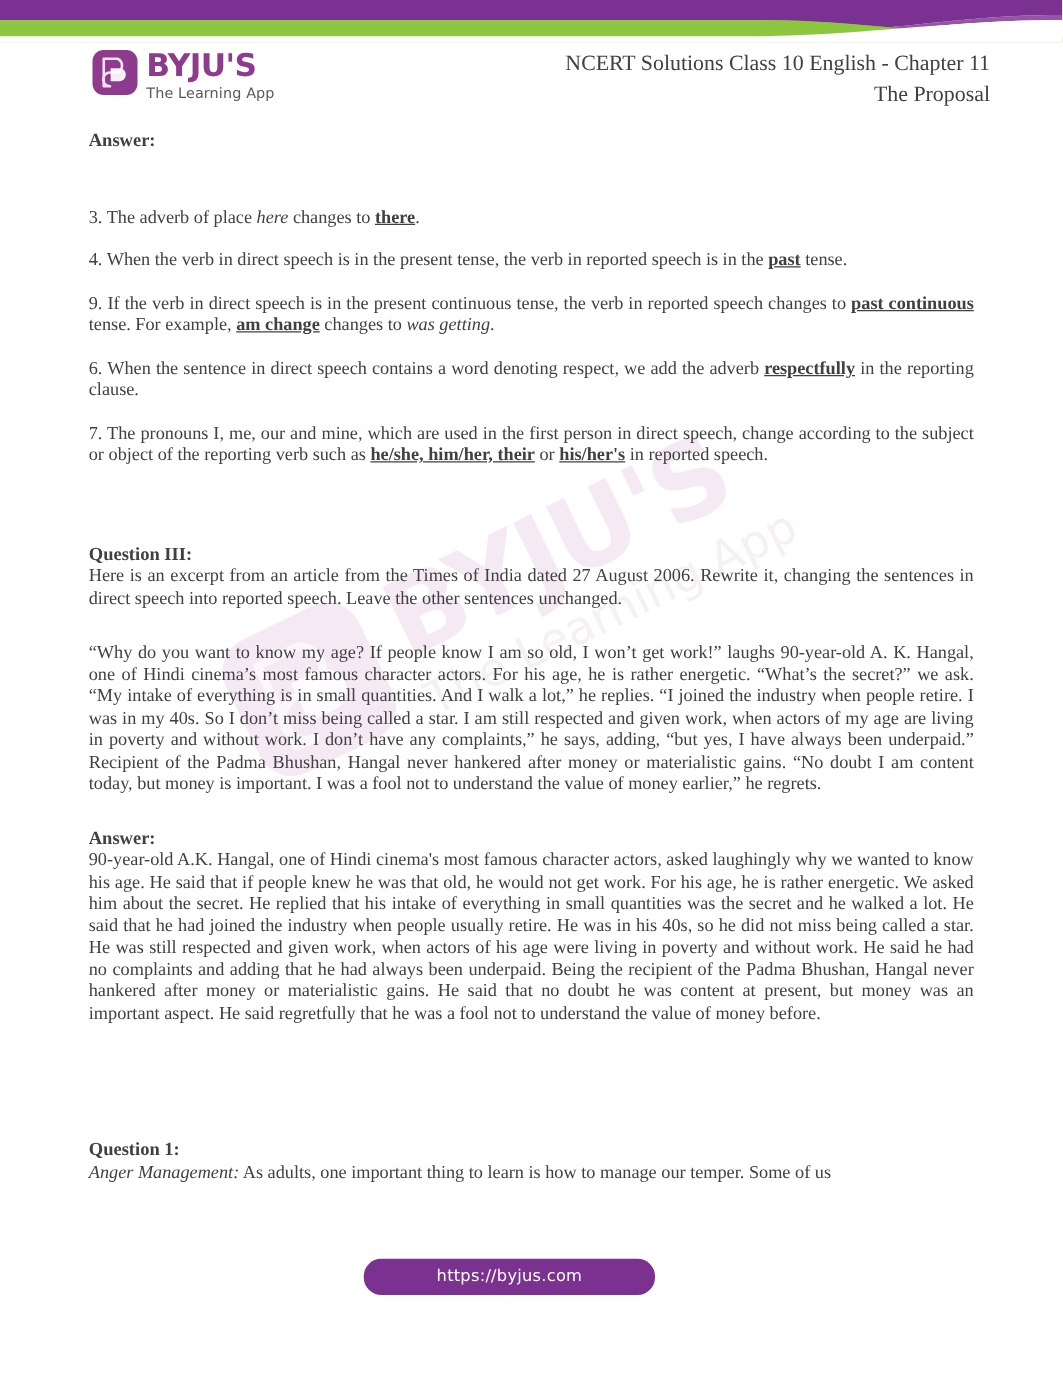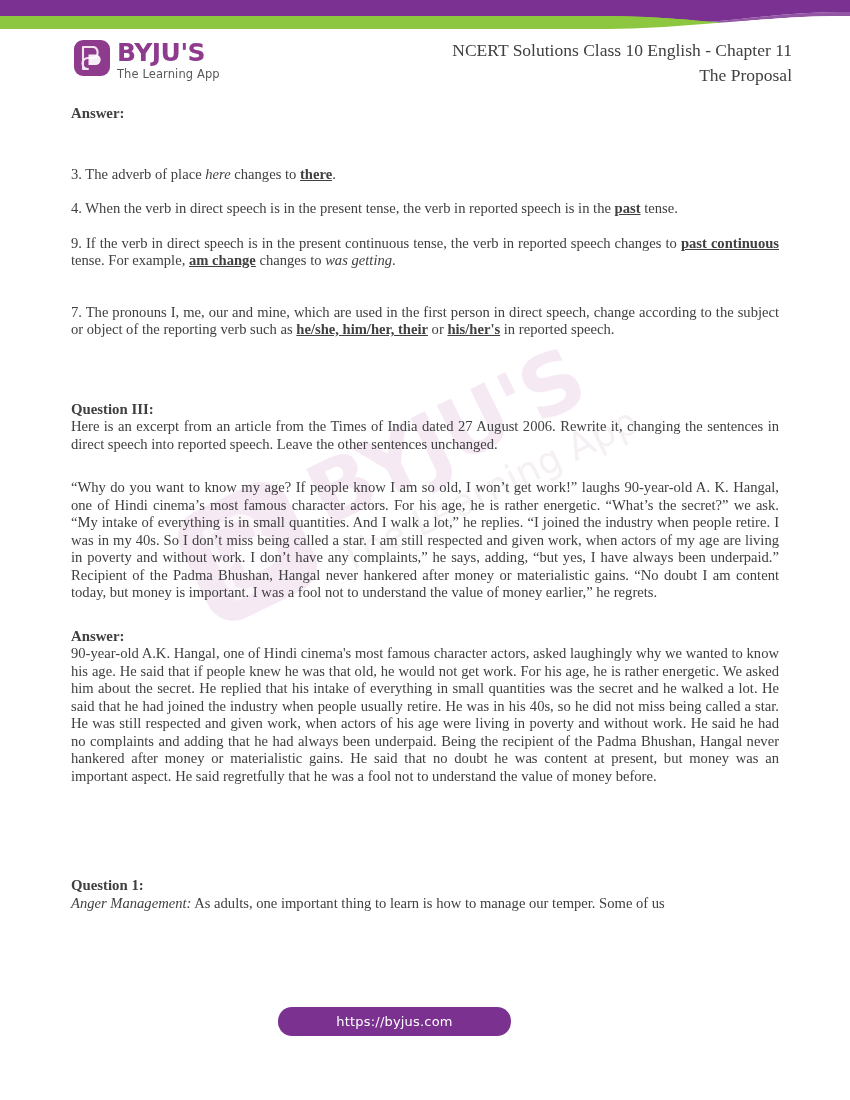--- a/index.html
+++ b/index.html
@@ -155,21 +155,21 @@
     font-family: "Liberation Serif", serif;
     font-weight: bold;
     font-size: 19.5px;
     line-height: 24px;
     color: #4a7ebb;
   }
 
   
   .footer {
     position: absolute;
-    left: 4px;
+    left: 17px;
     top: 1007px;
     width: 781px;
     display: flex;
     justify-content: center;
     z-index: 3;
   }
   .url-pill {
     background: #7b3190;
     color: #ffffff;
     font-family: "DejaVu Sans", sans-serif;
@@ -240,20 +240,21 @@
     <div class="gap-md"></div>
 
     <div>
       <div class="gap-sm"></div>
       <p class="blk"><span>3. The adverb of place </span><span class="it">here</span><span> changes to </span><span class="ul">there</span><span>.</span></p>
       <div class="gap-sm"></div>
       <p class="blk"><span>4. When the verb in direct speech is in the present tense, the verb in reported speech is in the </span><span class="ul">past</span><span> tense.</span></p>
       <div class="gap-sm"></div>
       <p class="blk"><span>9. If the verb in direct speech is in the present continuous tense, the verb in reported speech changes to </span><span class="ul">past continuous</span><span> tense. For example, </span><span class="ul">am change</span><span> changes to </span><span class="it">was getting</span><span>.</span></p>
       <div class="gap-sm"></div>
+      <p class="blk"><span>6. When the sentence in direct speech contains a word denoting respect, we add the adverb </span><span class="ul">respectfully</span><span> in the reporting clause.</span></p>
       <div class="gap-sm"></div>
       <p class="blk"><span>7. The pronouns I, me, our and mine, which are used in the first person in direct speech, change according to the subject or object of the reporting verb such as </span><span class="ul">he/she, him/her, their</span><span> or </span><span class="ul">his/her's</span><span> in reported speech.</span></p>
     </div>
 
     <div class="gap-xl"></div>
 
     <p class="lbl">Question III:</p>
     <p class="blk">Here is an excerpt from an article from the Times of India dated 27 August 2006. Rewrite it, changing the sentences in direct speech into reported speech. Leave the other sentences unchanged.</p>
 
     <div class="gap-md"></div>

